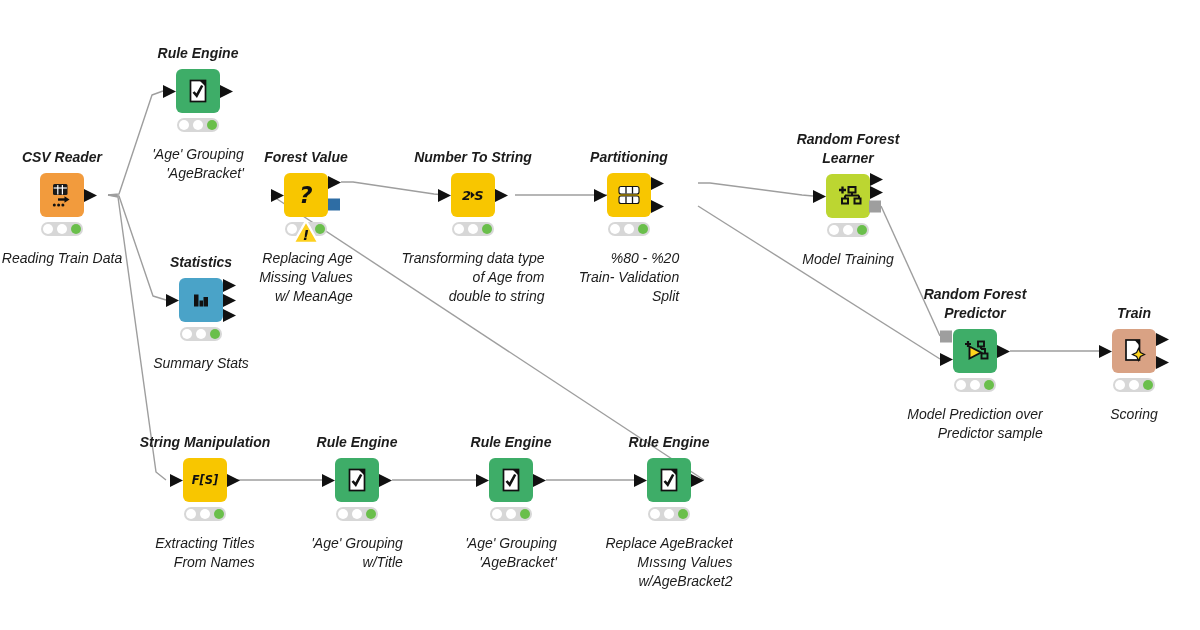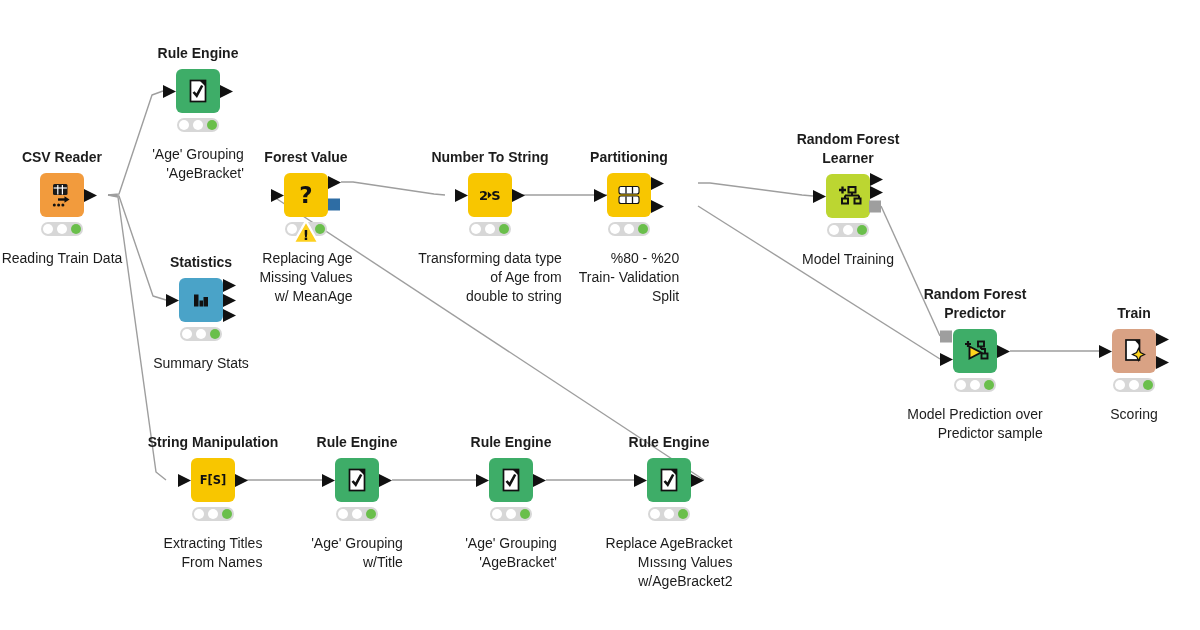--- a/index.html
+++ b/index.html
@@ -2,21 +2,21 @@
 <html><head>
 <meta charset="utf-8">
 <style>
   html,body{margin:0;padding:0;background:#fff;}
   #canvas{
     position:relative;width:1200px;height:630px;overflow:hidden;background:#fff;
     font-family:"Liberation Sans",sans-serif;color:#1c1c1c;
   }
   #wires{position:absolute;left:0;top:0;z-index:0;}
   #wires polyline{fill:none;stroke:#9e9e9e;stroke-width:1.4;stroke-linejoin:round;}
-  .node{position:absolute;width:44px;height:44px;z-index:1;}
+  .node{position:absolute;width:44px;height:44px;z-index:1;font-style:italic;}
   .node-box{position:absolute;left:0;top:0;width:44px;height:44px;border-radius:6px;}
   .node-box svg{position:absolute;left:8px;top:8px;}
   .node-title{
     position:absolute;left:22px;bottom:50px;transform:translateX(-50%);
     font-size:14px;font-weight:700;line-height:19px;white-space:pre;text-align:center;
   }
   .node-label{
     position:absolute;left:22px;top:76px;transform:translateX(-50%);
     font-size:14px;line-height:19px;white-space:pre;text-align:right;
   }
@@ -168,21 +168,21 @@
       <span class="port" style="left: 44px; top: 25px;">
         <svg width="13" height="13">
           <rect x="0" y="0.5" width="12" height="12" fill="#2e6da4"></rect>
         </svg>
       </span>
       <span class="warn"><svg width="30" height="28" viewBox="0 0 30 28">
     <path d="M15,3 L27.5,25 L2.5,25 Z" fill="#fdd01f" stroke="#fff" stroke-width="2.4" stroke-linejoin="round"></path>
     <text x="15" y="22" text-anchor="middle" font-family="DejaVu Sans, sans-serif" font-size="14" font-weight="bold" fill="#111">!</text>
   </svg></span>
     </div>
-    <div class="node" style="left: 468px; top: 173px; padding-left: 8px;">
+    <div class="node" style="left: 451px; top: 173px; padding-left: 8px;">
     <div class="node-title">Number To String</div>
     <div class="node-box" style="background: rgb(248, 198, 0);">
         <svg width="28" height="28" viewBox="0 0 28 28">
     <text x="7.5" y="18.5" text-anchor="middle" font-family="DejaVu Sans, sans-serif" font-size="13" font-weight="bold" fill="#111">2</text>
     <polygon points="11.8,10.6 15.8,14 11.8,17.4" fill="#111"></polygon>
     <text x="20" y="18.5" text-anchor="middle" font-family="DejaVu Sans, sans-serif" font-size="13" font-weight="bold" fill="#111">S</text>
   </svg>
       </div>
     <div class="traffic-light">
       <span class="dot"></span>
@@ -337,21 +337,21 @@
         <svg width="13" height="13">
           <polygon points="0,0 13,6.5 0,13" fill="#111111"></polygon>
         </svg>
       </span>
       <span class="port" style="left: 44px; top: 26.5px;">
         <svg width="13" height="13">
           <polygon points="0,0 13,6.5 0,13" fill="#111111"></polygon>
         </svg>
       </span>
     </div>
-    <div class="node" style="left: 191px; top: 458px; border-radius: 11px;">
+    <div class="node" style="left: 183px; top: 458px; border-radius: 11px;">
     <div class="node-title">String Manipulation</div>
     <div class="node-box" style="background: rgb(248, 198, 0);">
         <svg width="28" height="28" viewBox="0 0 28 28">
     <text x="14" y="18" text-anchor="middle" font-family="DejaVu Sans, sans-serif" font-size="11.5" font-weight="bold" fill="#111">F[S]</text>
   </svg>
       </div>
     <div class="traffic-light">
       <span class="dot"></span>
       <span class="dot"></span>
       <span class="dot on"></span>

